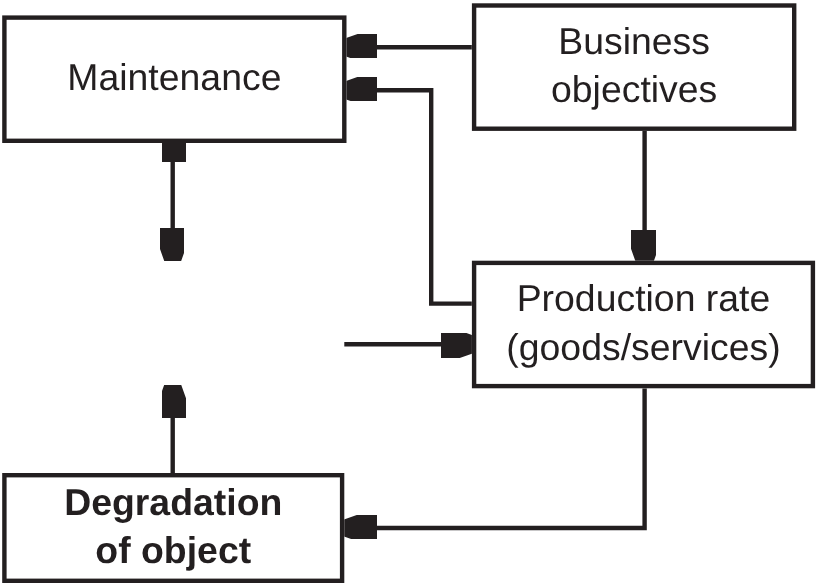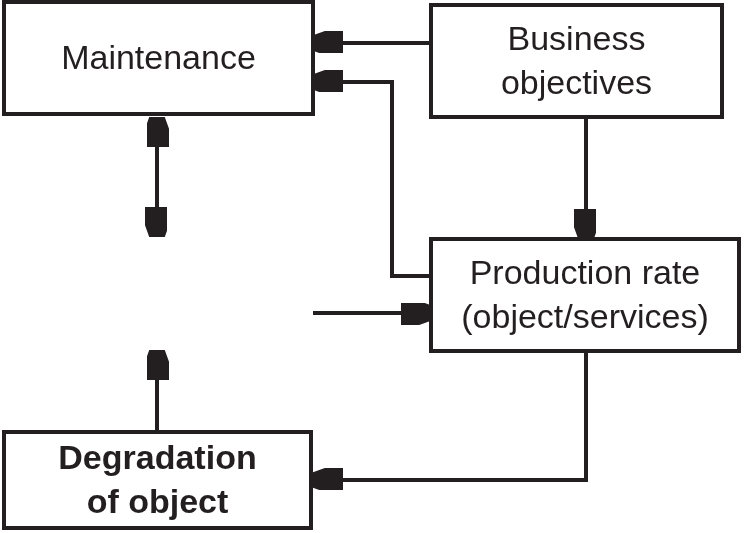--- a/index.html
+++ b/index.html
@@ -34,21 +34,21 @@
     background: #ffffff;
     display: flex;
     align-items: center;
     justify-content: center;
     text-align: center;
     color: #231f20;
     font-size: 34px;
     line-height: 1.28;
     white-space: pre-line;
   }
-  .node-maintenance   { left: 2px;   top: 0;   width: 313px; height: 116px; }
+  .node-maintenance   { left: 2px;   top: 14px;   width: 313px; height: 116px; }
   .node-business      { left: 429px; top: 3px;   width: 295px; height: 116px; }
   .node-state         { left: 2px;   top: 235px; width: 311px; height: 117px; }
   .node-production    { left: 429px; top: 237px; width: 312px; height: 116px; }
   .node-degradation   { left: 2px;   top: 430px; width: 311px; height: 100px; font-weight: bold; }
 </style>
 </head>
 <body>
 
 <div class="canvas">
 
@@ -72,21 +72,21 @@
   </div>
 
   <div class="node node-business">
     <span>Business
 objectives</span>
   </div>
 
 
   <div class="node node-production">
     <span>Production rate
-(object/services)</span>
+(goods/services)</span>
   </div>
 
   <div class="node node-degradation">
     <span>Degradation
 of object</span>
   </div>
 
 </div>
 
 </body></html>

